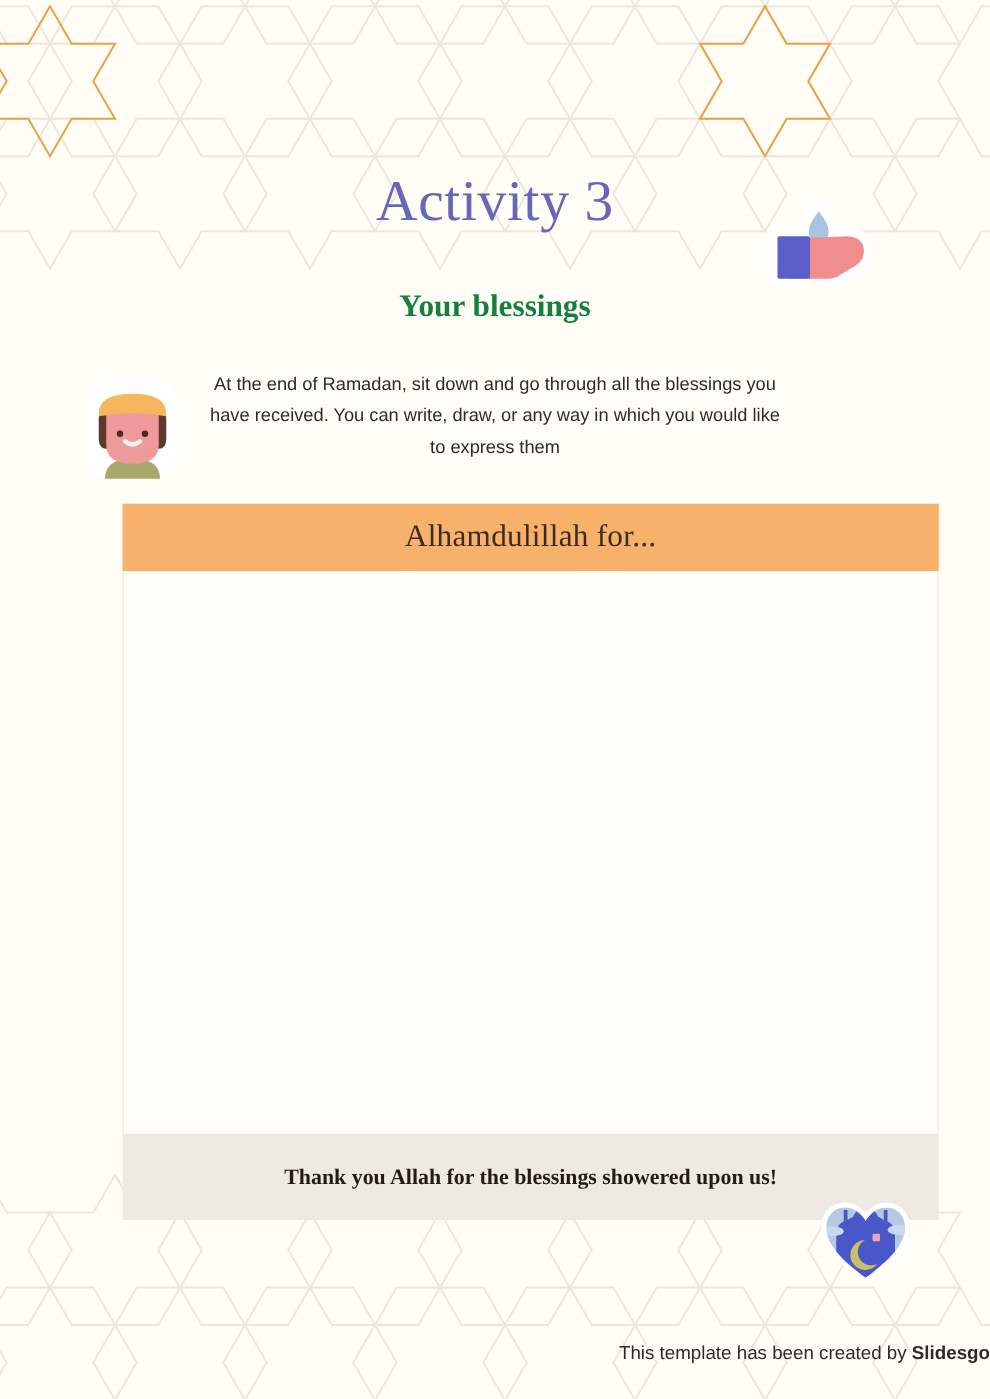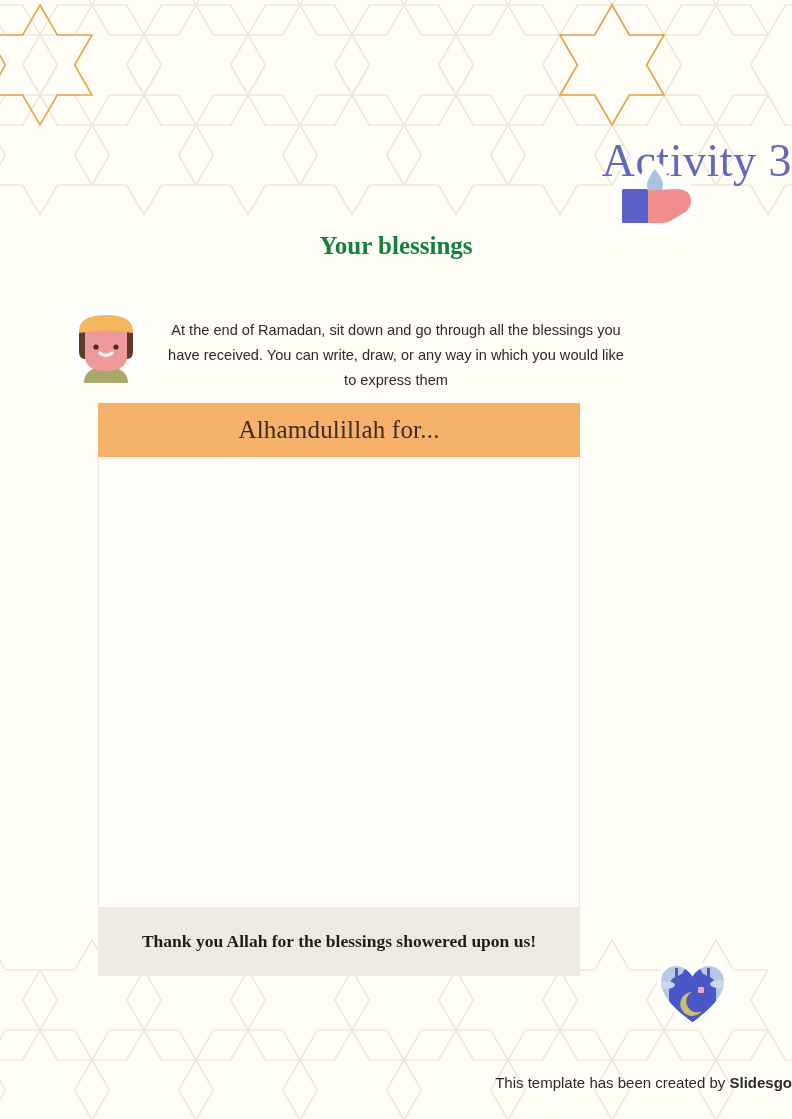--- a/index.html
+++ b/index.html
@@ -30,21 +30,21 @@
   .page {
     position: absolute;
     inset: 0;
     z-index: 2;
   }
 
   .title {
     position: absolute;
     left: 0; right: 0;
     top: 134px;
-    text-align: right;
+    text-align: center;
     font-family: "Liberation Serif", "DejaVu Serif", serif;
     font-size: 46px;
     font-weight: 400;
     color: #6568b8;
     letter-spacing: 0.5px;
   }
 
   .subtitle {
     position: absolute;
     left: 0; right: 0;
@@ -59,29 +59,28 @@
   .description {
     position: absolute;
     left: 165px;
     top: 296px;
     width: 462px;
     text-align: center;
     font-size: 14.6px;
     line-height: 25px;
     color: #2b2b2b;
     font-family: "Liberation Sans", sans-serif;
-    margin-top: 22px;
   }
 
   
   .card {
     position: absolute;
     left: 98px;
     top: 403px;
-    width: 482px;
+    width: 653px;
     height: 573px;
     border-radius: 32px;
   }
 
   .card-header {
     height: 54px;
     background: #f6b26b;
     display: flex;
     align-items: center;
     justify-content: center;

